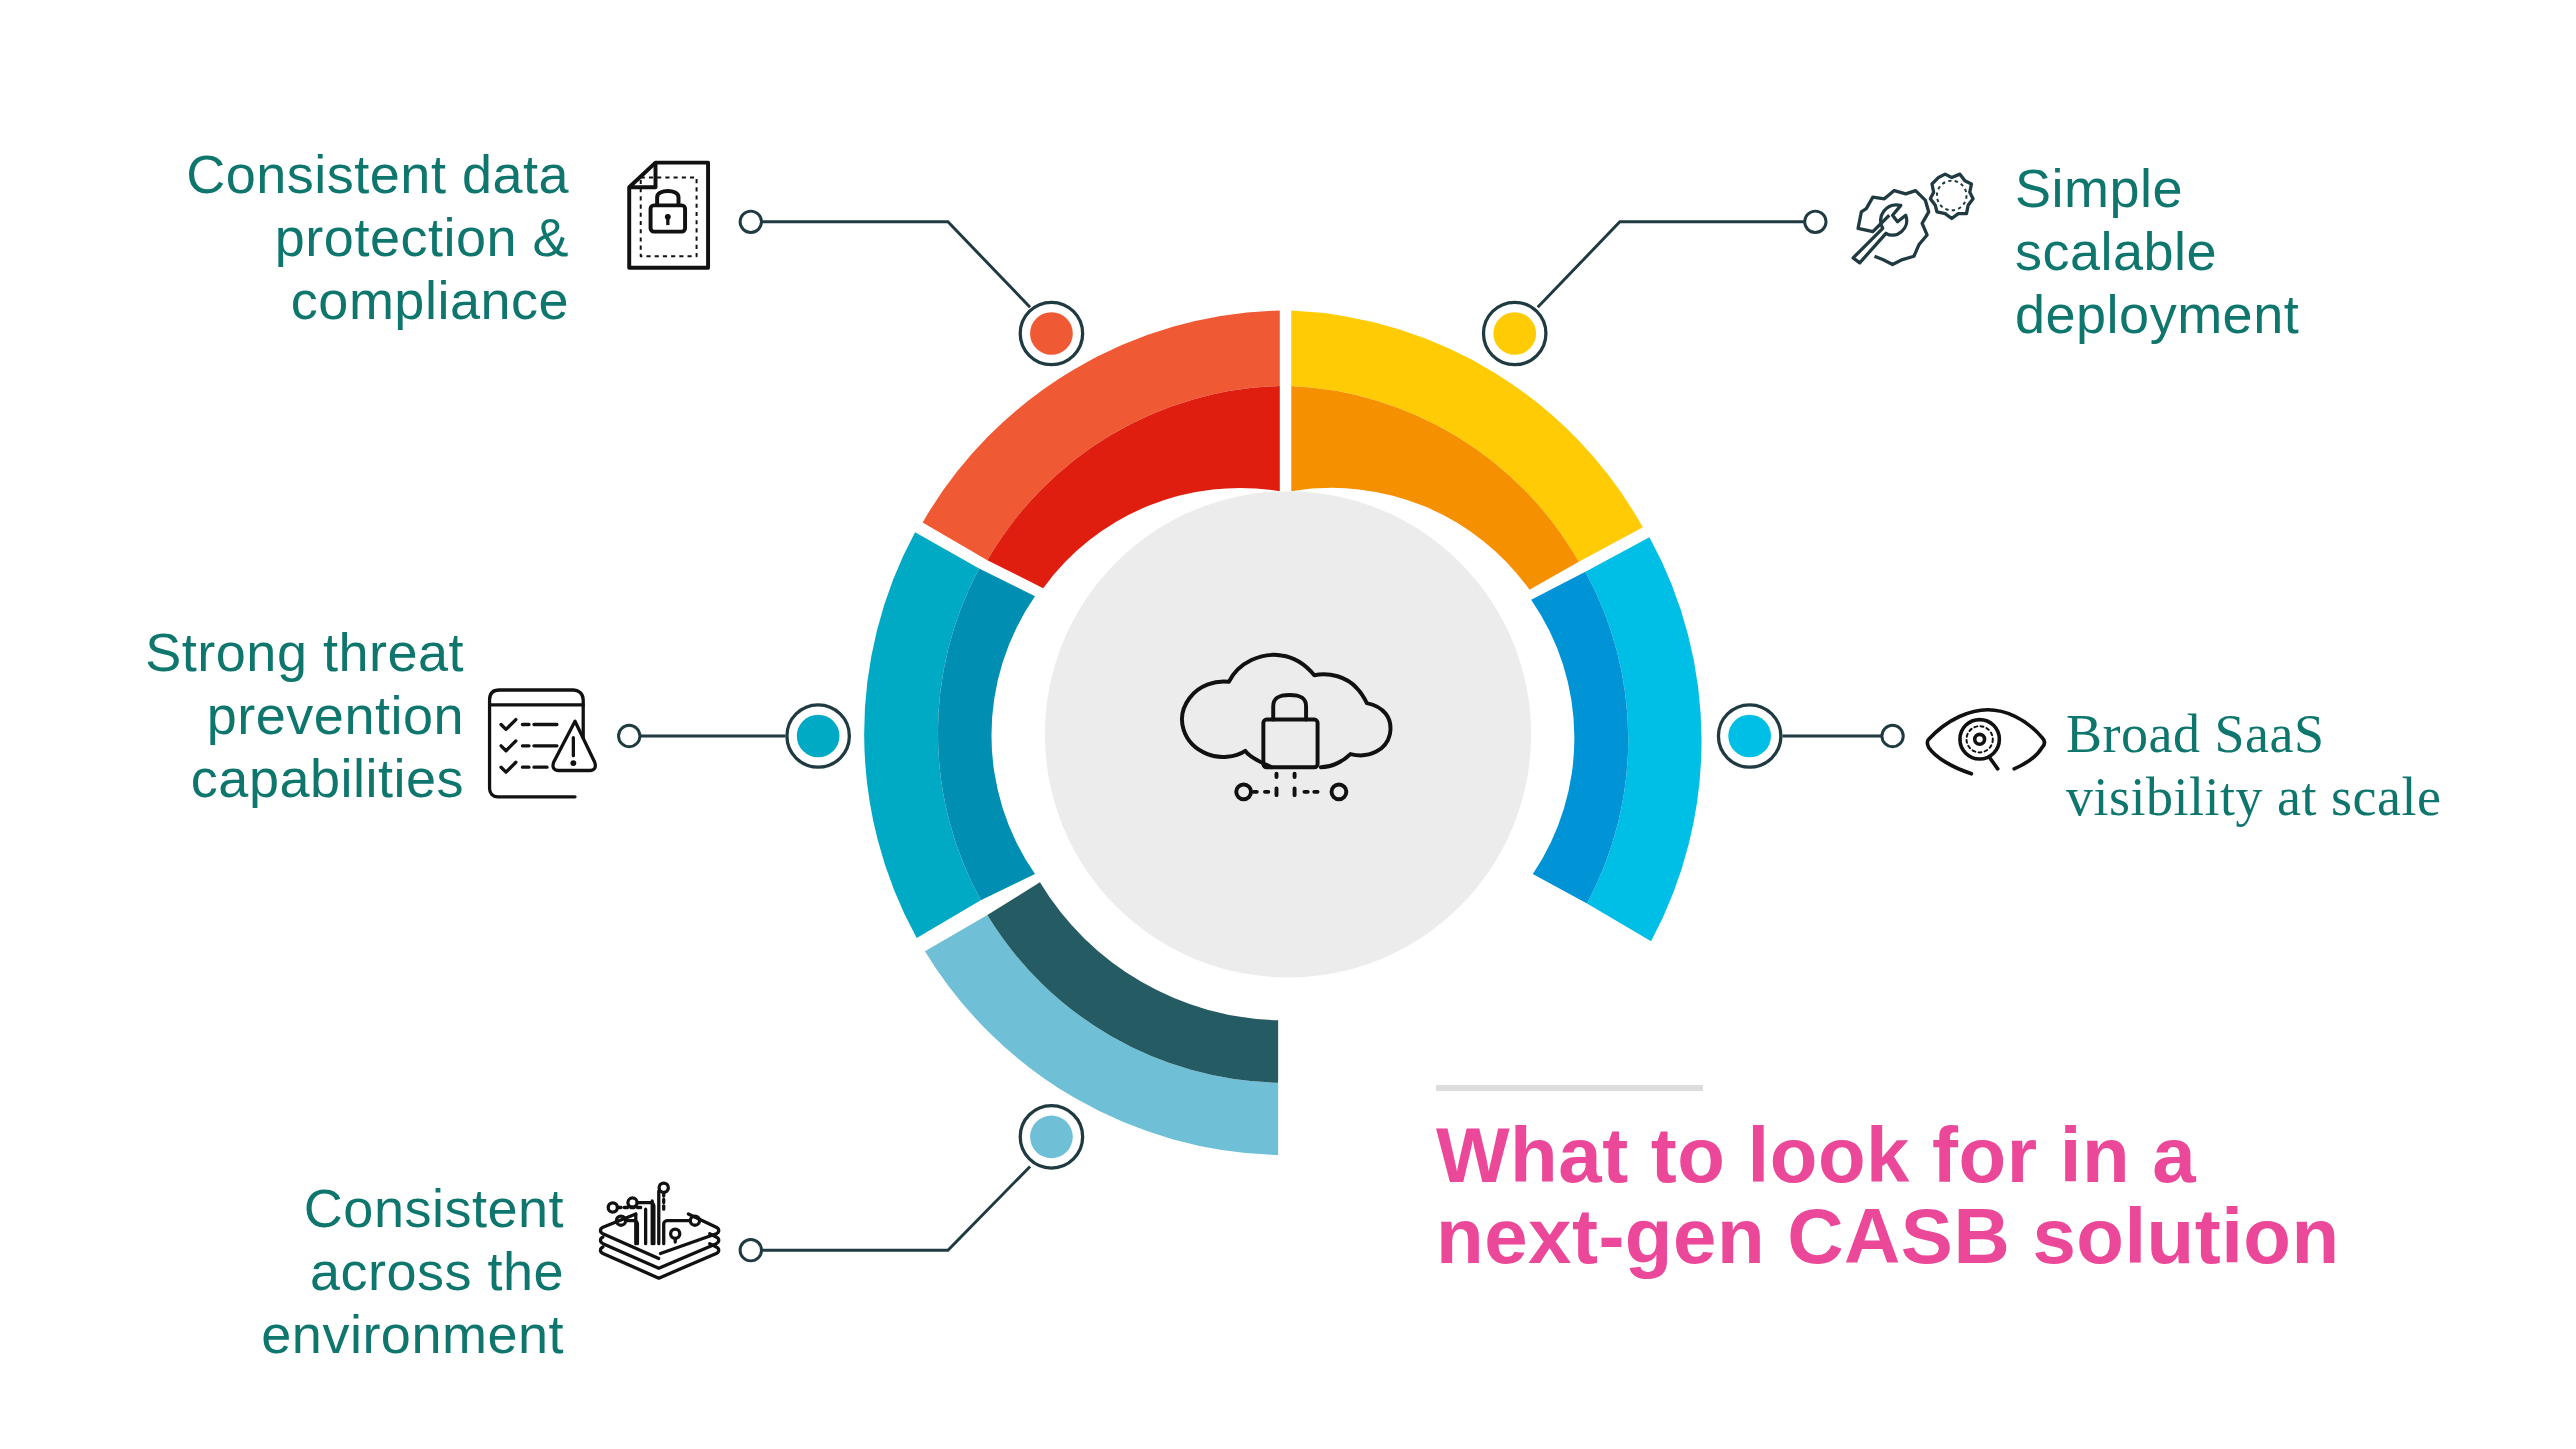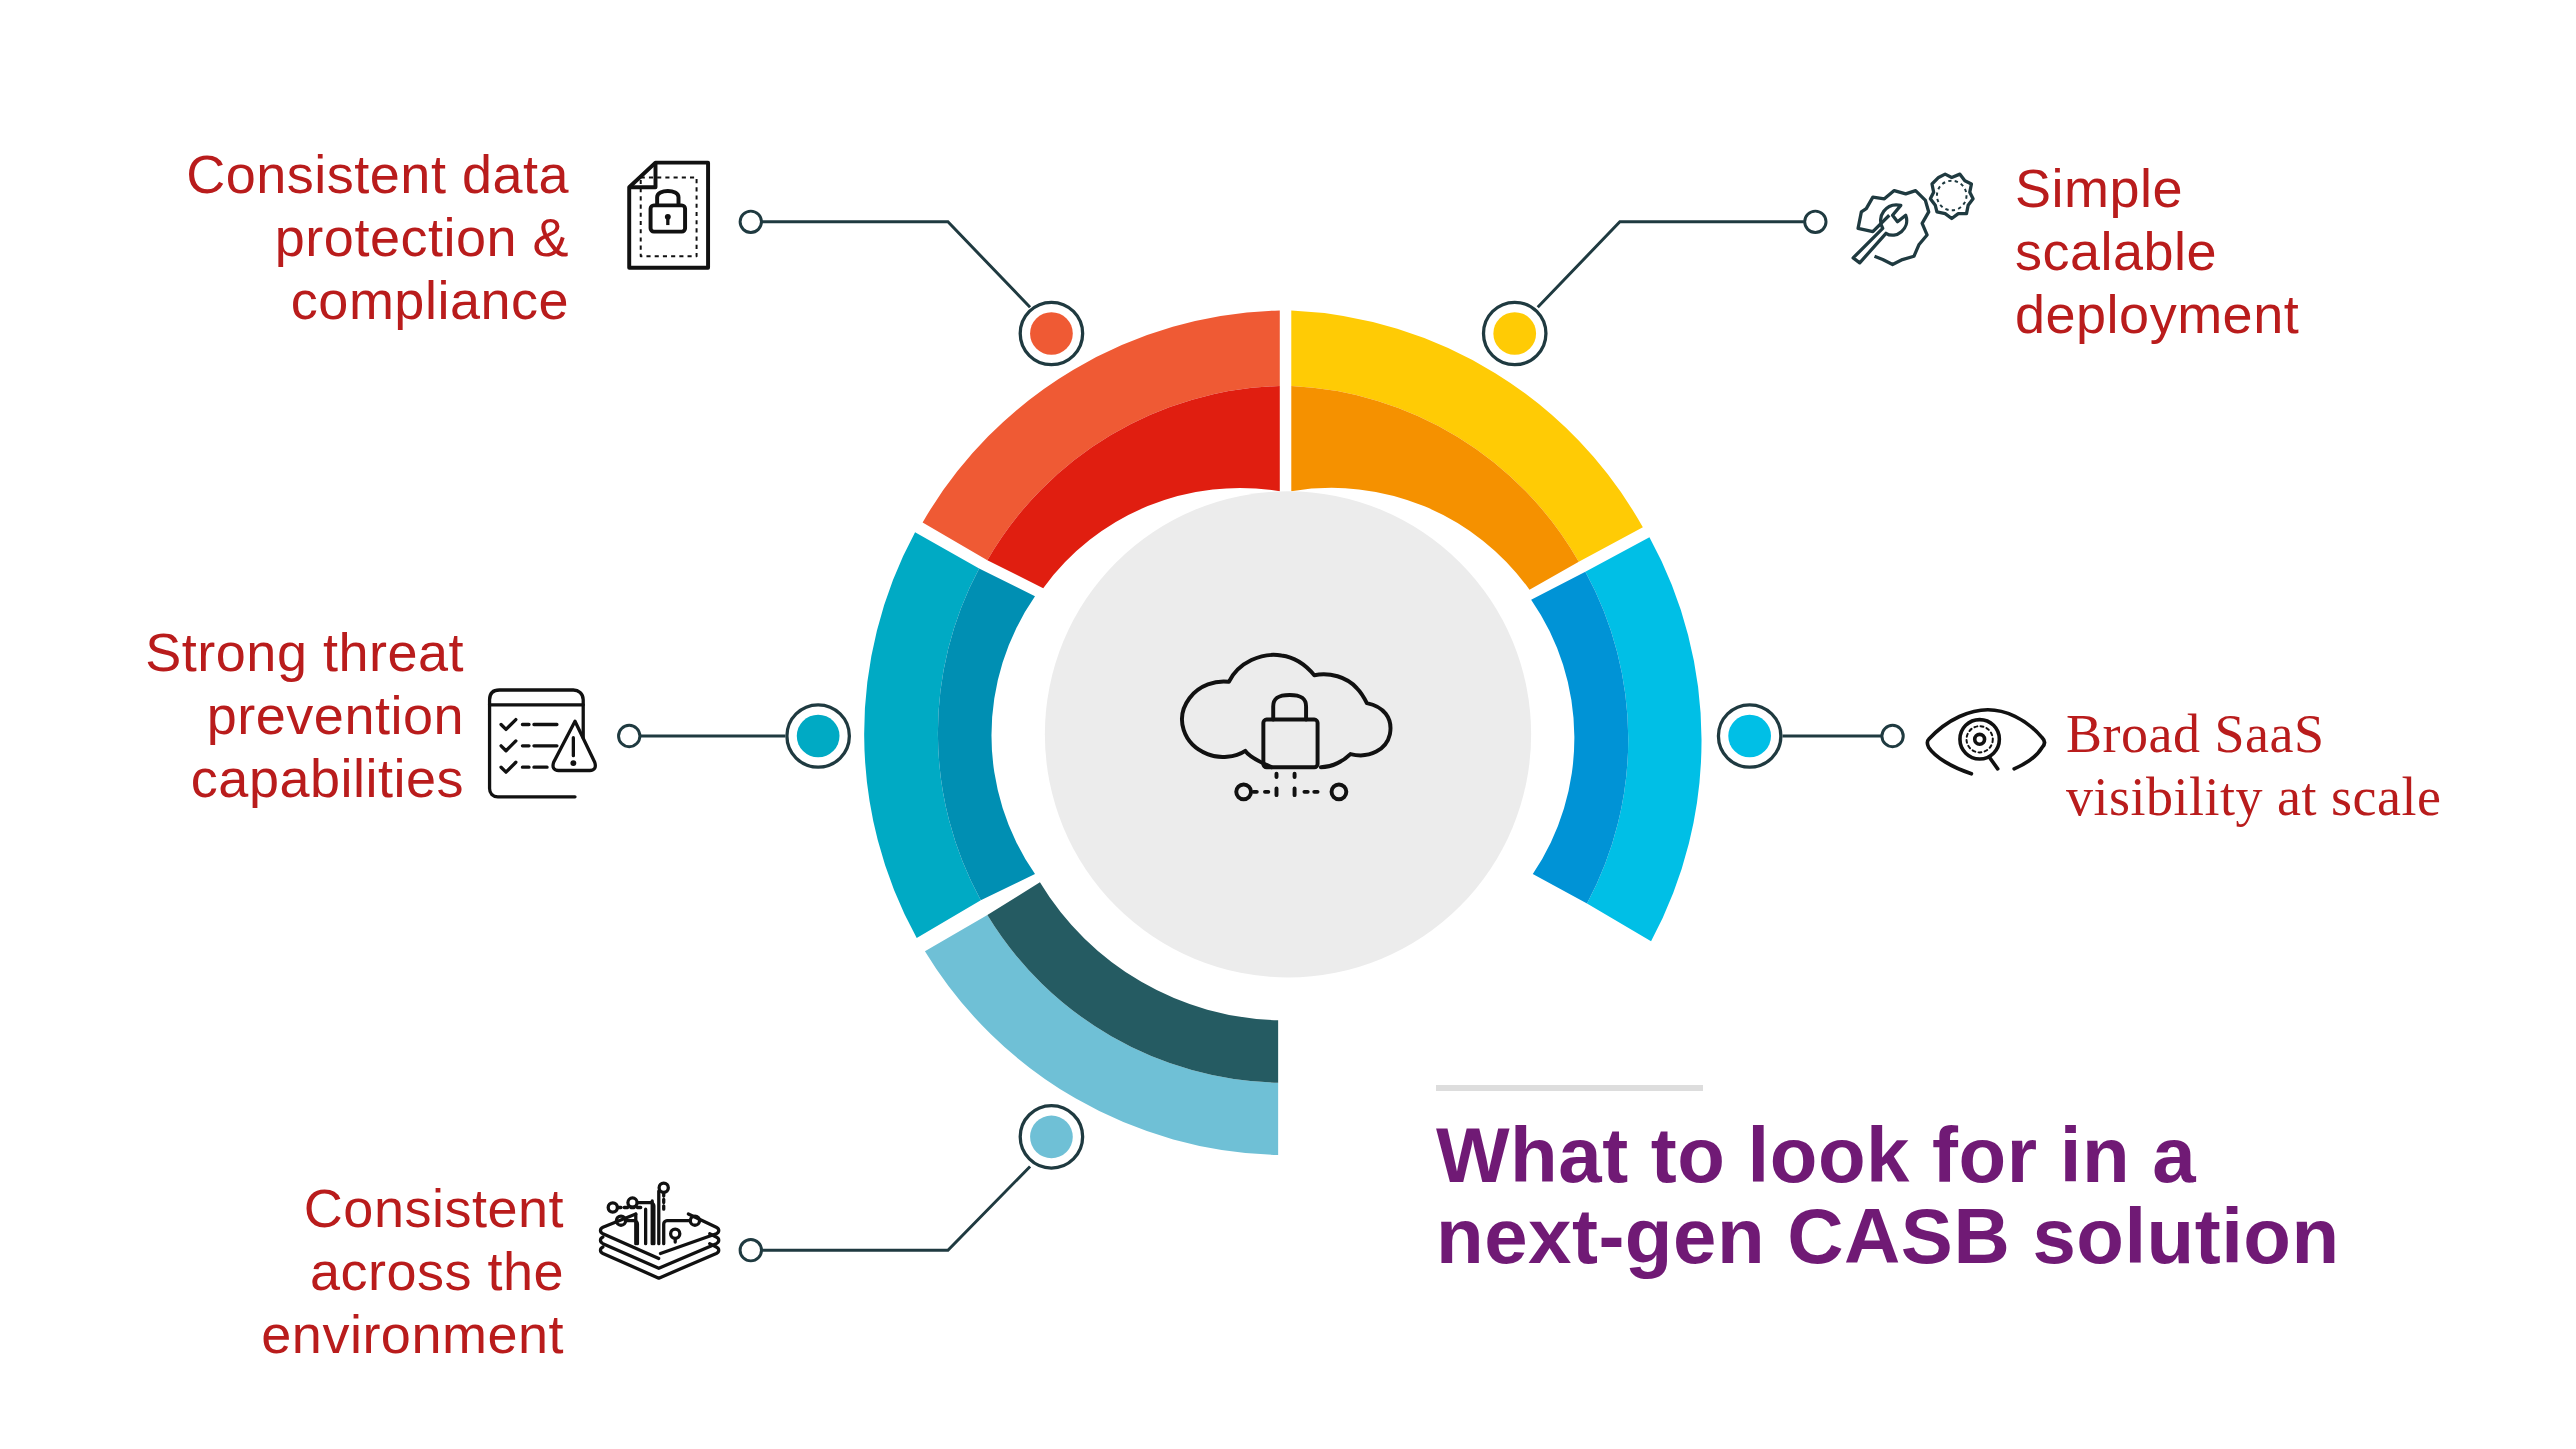--- a/index.html
+++ b/index.html
@@ -1,21 +1,21 @@
 <!DOCTYPE html>
 <html style="font-size:8.2px"><head>
 <meta charset="utf-8">
 <style>
   html, body { margin:0; padding:0; background:#ffffff; }
   body { width:2576px; height:1449px; position:relative; overflow:hidden; font-family:"Liberation Sans", sans-serif; }
   svg.stage { position:absolute; left:0; top:0; width:2576px; height:1449px; }
-  .lbl { position:absolute; color:#b91c1c; font-family:"Liberation Sans", sans-serif; font-size:54px; line-height:63px; letter-spacing:0.5px; white-space:nowrap; }
+  .lbl { position:absolute; color:#0f766e; font-family:"Liberation Sans", sans-serif; font-size:54px; line-height:63px; letter-spacing:0.5px; white-space:nowrap; }
   .lbl.r { text-align:right; }
   .lbl.l { text-align:left;margin-top:26px; }
-  .title { position:absolute; left:1436px; top:1115px; font-family:"Liberation Sans", sans-serif; font-weight:bold; font-size:78px; line-height:81px; color:#701a75; letter-spacing:0.5px; white-space:nowrap; }
+  .title { position:absolute; left:1436px; top:1115px; font-family:"Liberation Sans", sans-serif; font-weight:bold; font-size:78px; line-height:81px; color:#ec4899; letter-spacing:0.5px; white-space:nowrap; }
   .rule { position:absolute; left:1436px; top:1085px; width:267px; height:6.2px; background:#dddddd; }
 </style>
 </head>
 <body>
 
 <svg class="stage" viewBox="0 0 1568 880" xmlns="http://www.w3.org/2000/svg">
 
   <g>
 
     <g>

